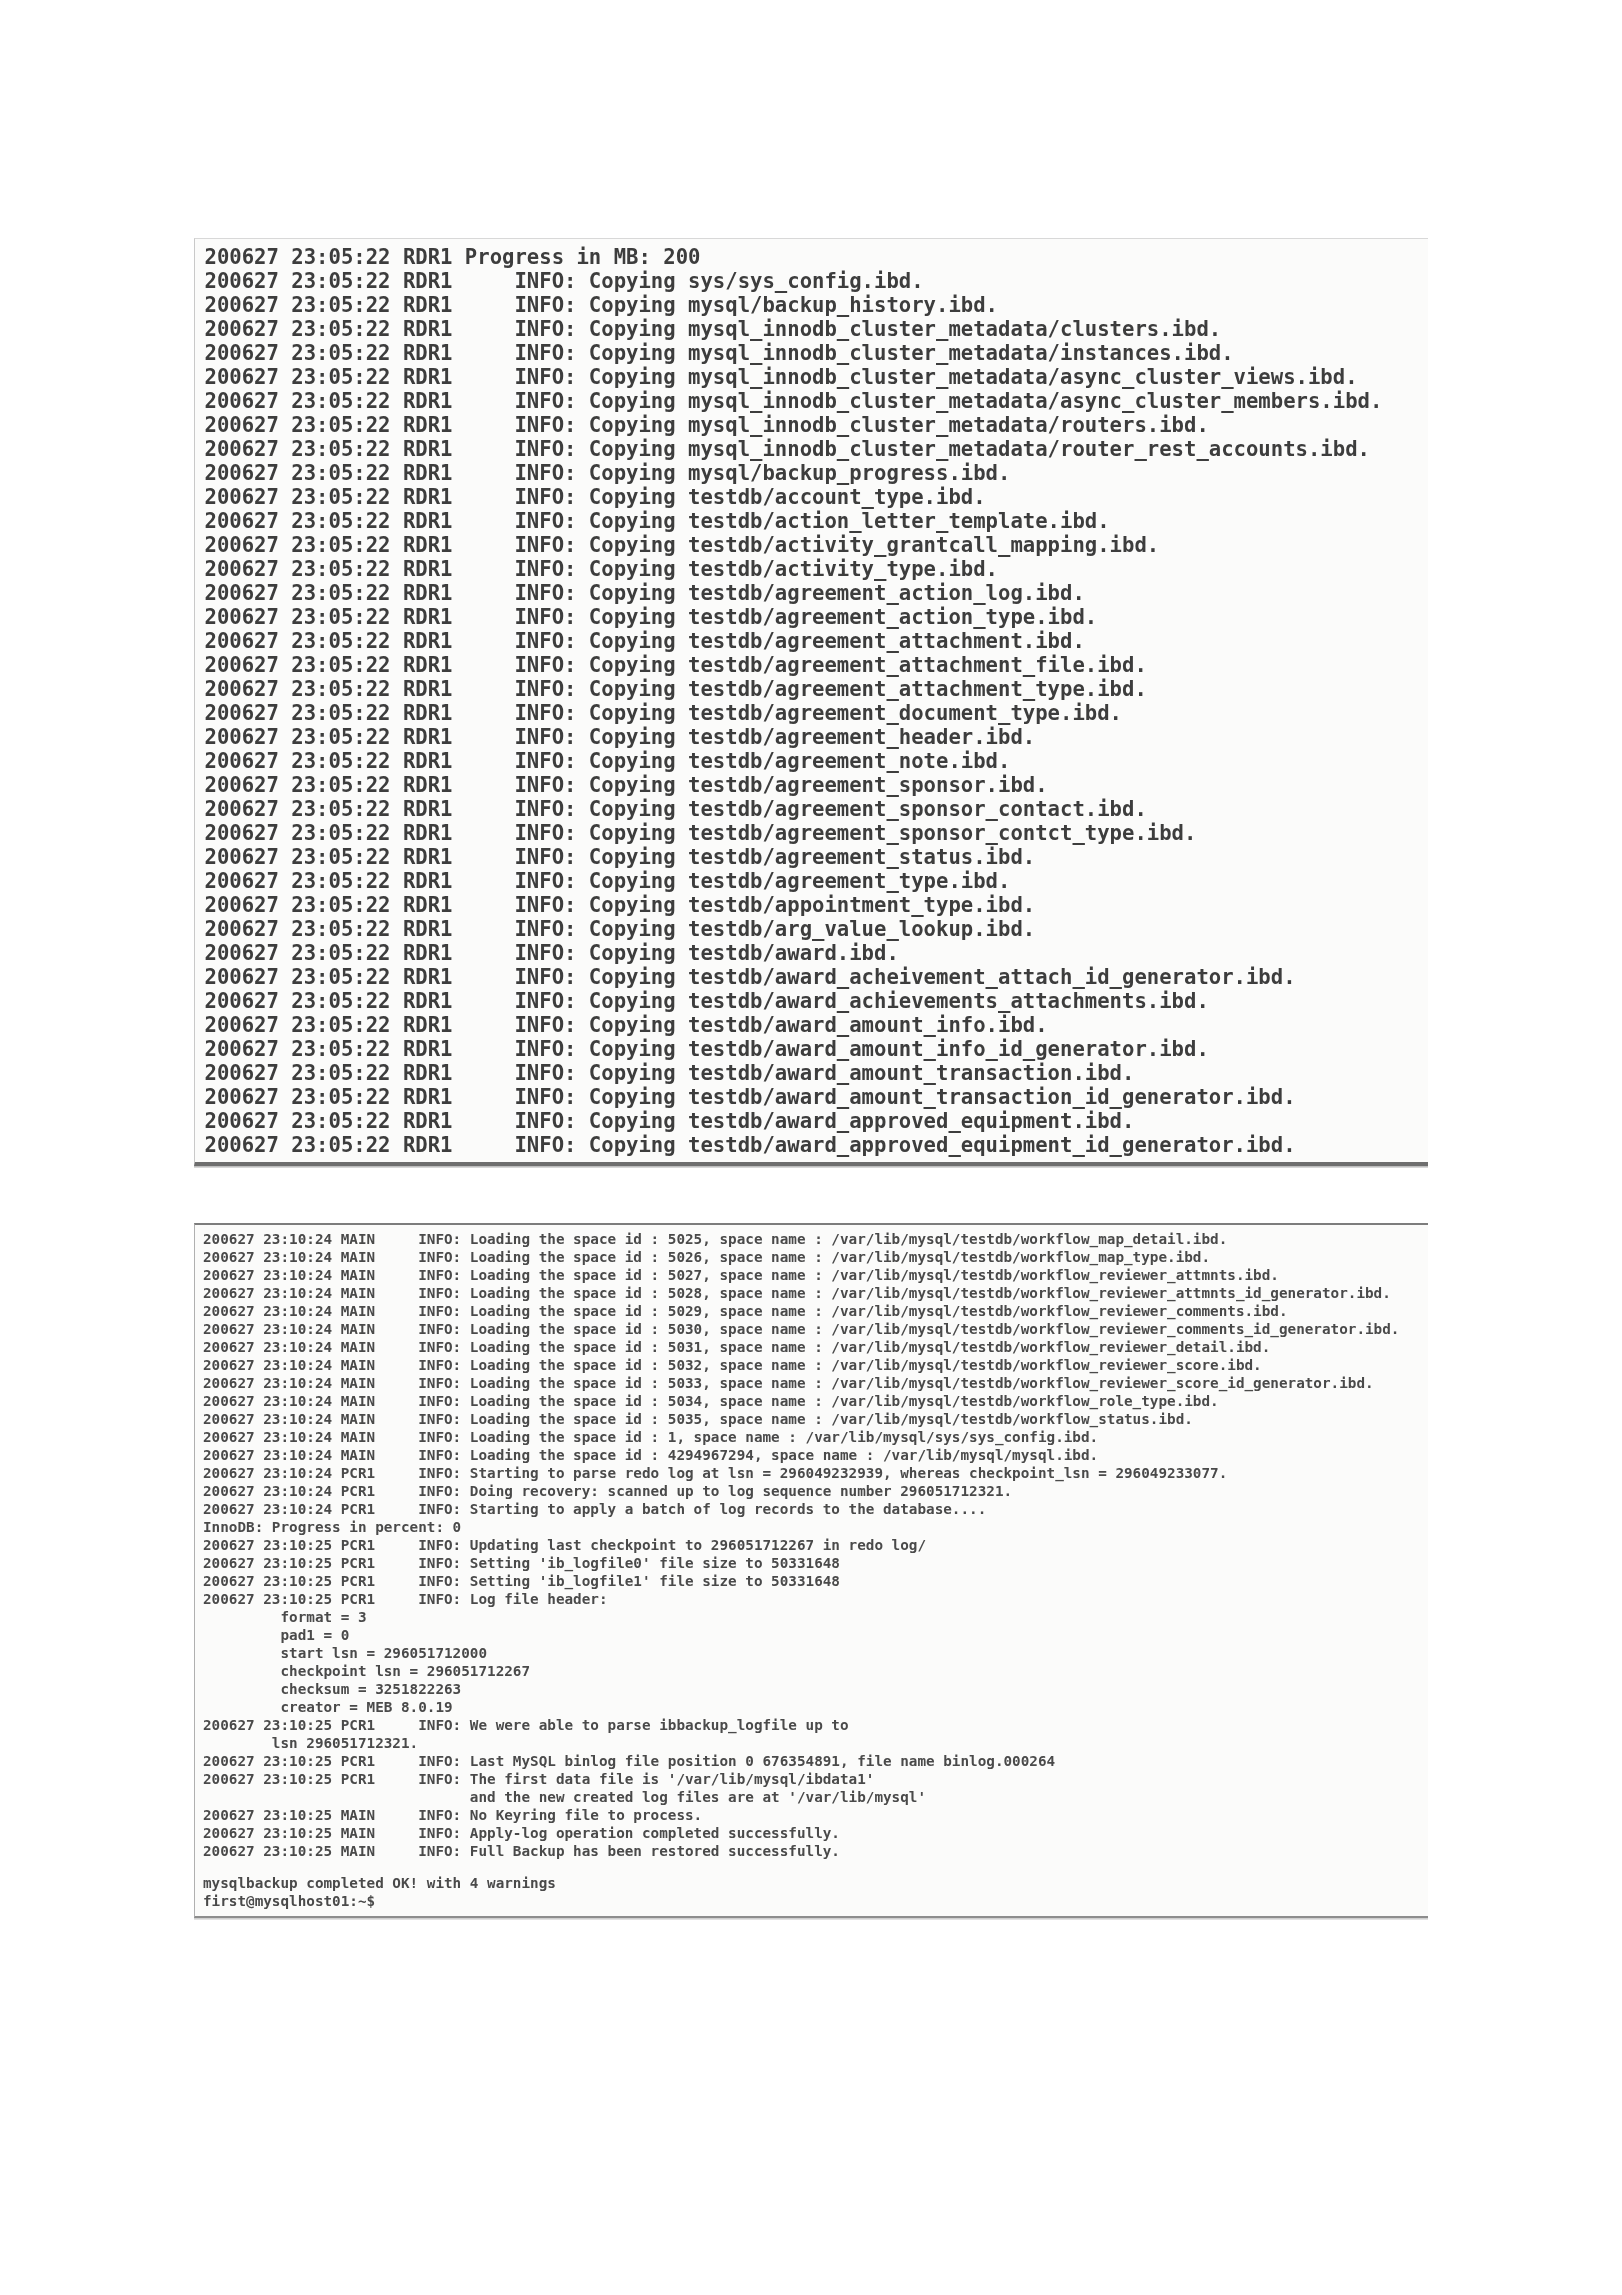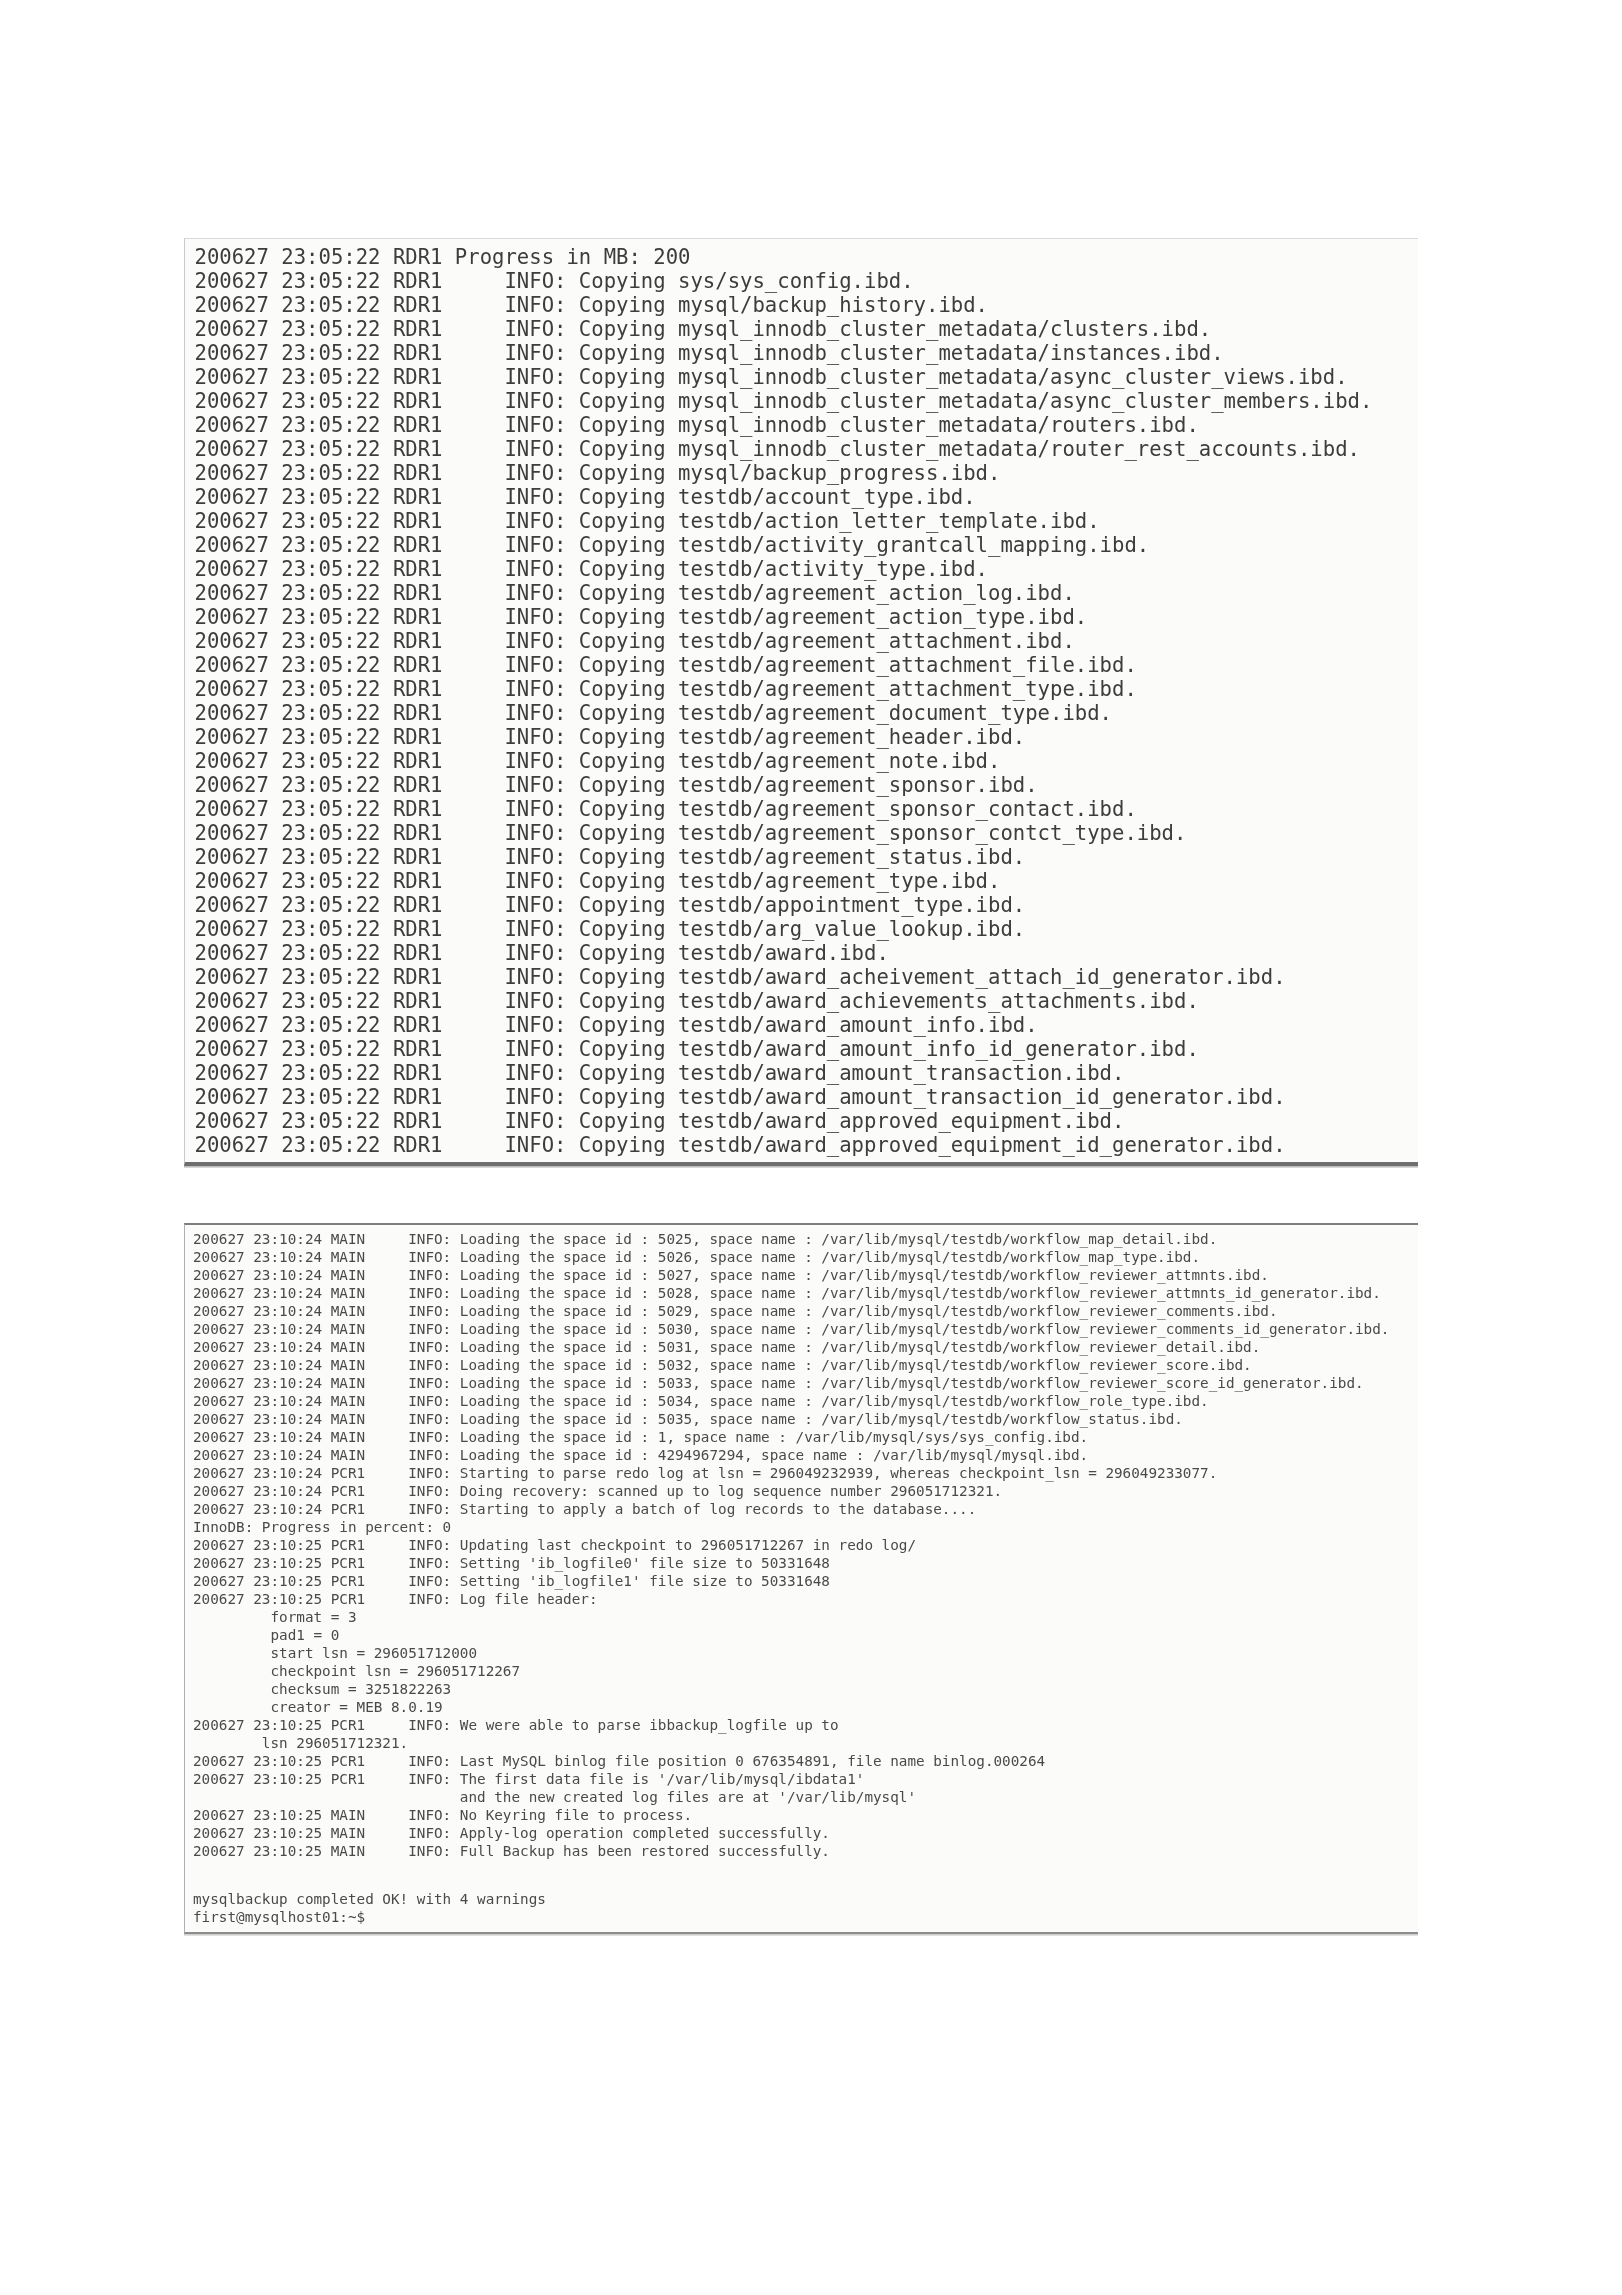--- a/index.html
+++ b/index.html
@@ -13,24 +13,25 @@
     position: relative;
     font-family: "Liberation Mono", "DejaVu Sans Mono", monospace;
   }
   .page {
     position: absolute;
     inset: 0;
     background: var(--page-background, #ffffff);
   }
   .log-block {
     position: absolute;
-    left: 184px;
+    left: 194px;
     width: 1234px;
     box-sizing: border-box;
     background: var(--block-background, #fbfbfa);
+    font-weight: bold;
   }
   .log-block pre {
     margin: 0;
     white-space: pre;
     filter: blur(0.2px);
   }
   
   .block1 {
     top: 238px;
     border-top: 1.6px solid #d8d8d8;
@@ -52,21 +53,21 @@
     border-bottom: 2.4px solid #8d8d8d;
     box-shadow: 0 1.6px 0 #cfcfcf;
     padding: 4.8px 0 6.3px 8px;
   }
   .block2 pre {
     font-size: 14.3px;
     line-height: 18px;
     color: var(--restore-text, #4a4a4a);
   }
   .block2 .summary-line {
-    margin-top: 30px; 
+    margin-top: 14px; 
   }
 </style>
 </head>
 <body>
 
 <main class="page">
 
   <section class="log-block block1">
     <pre>200627 23:05:22 RDR1 Progress in MB: 200
 200627 23:05:22 RDR1     INFO: Copying sys/sys_config.ibd.

